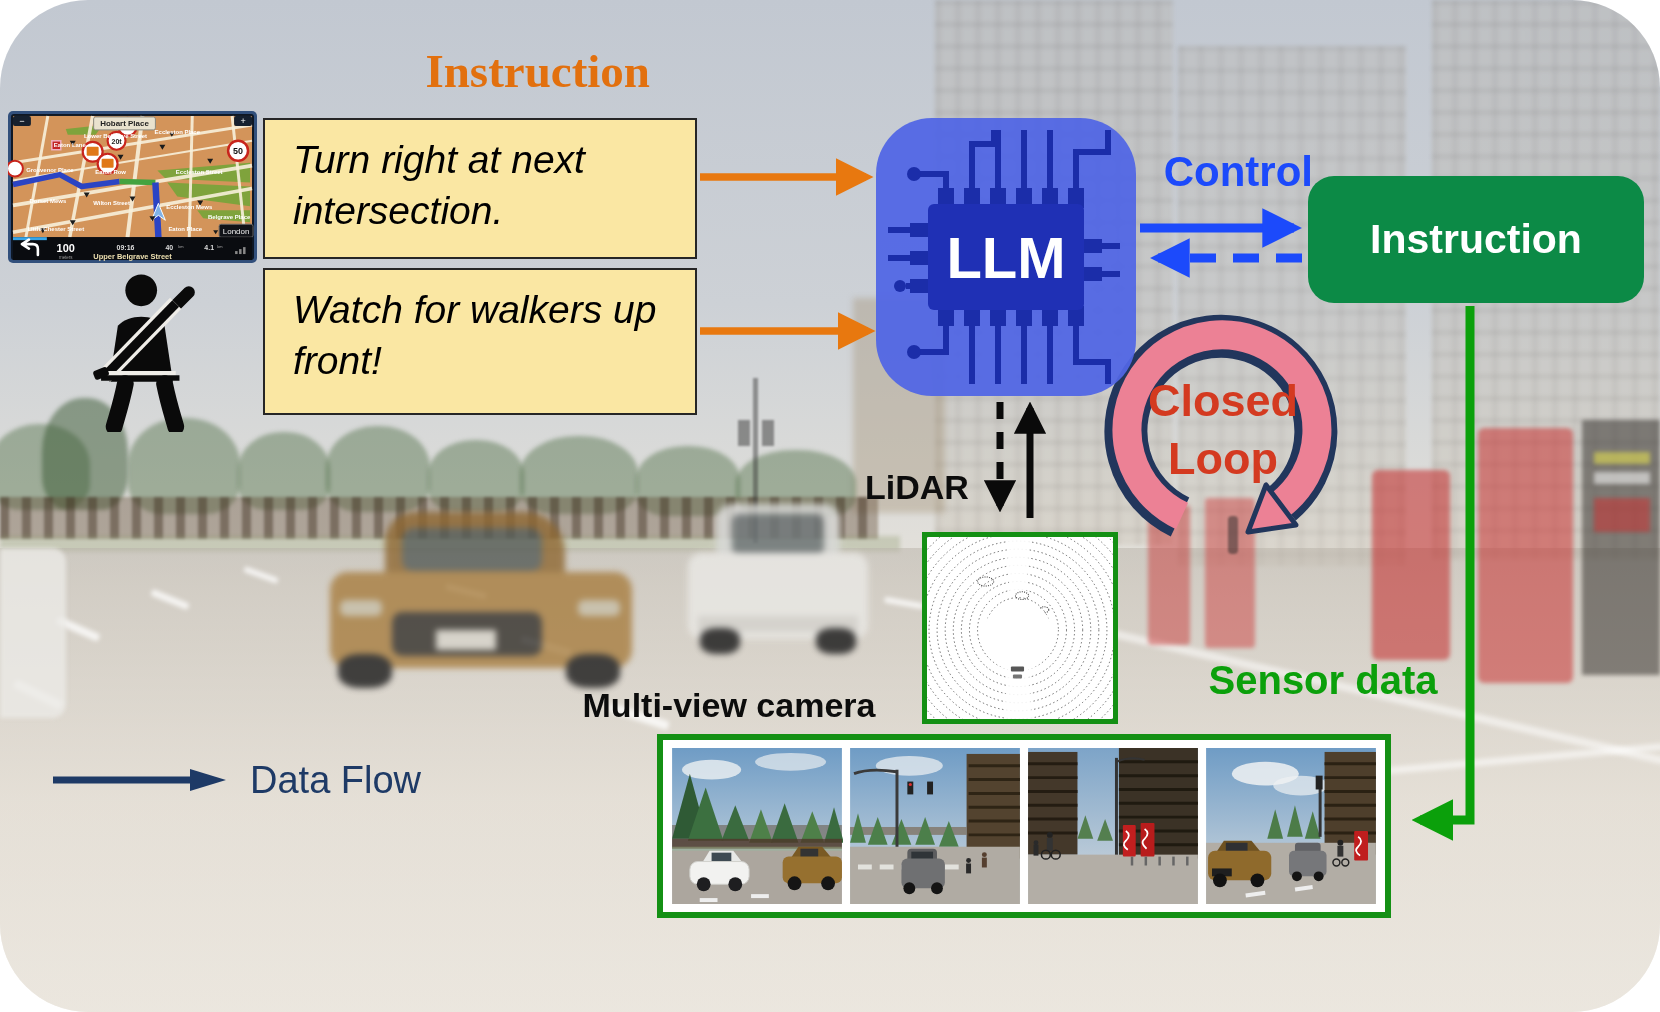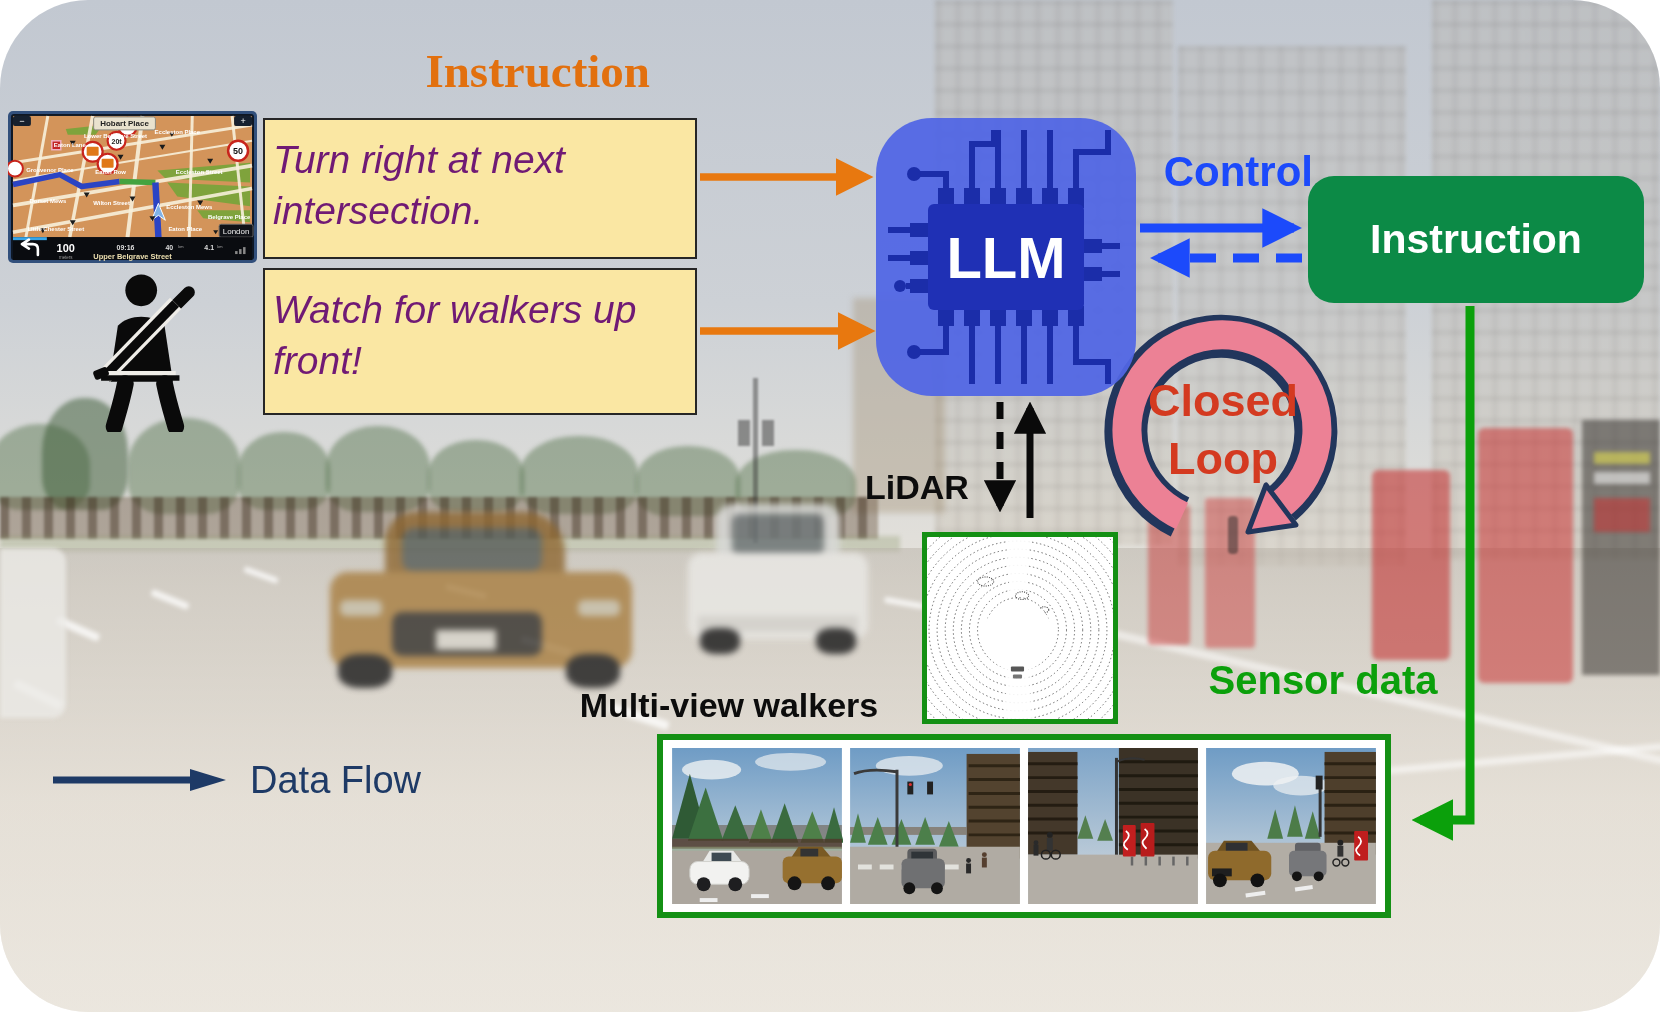--- a/index.html
+++ b/index.html
@@ -14,22 +14,22 @@
       repeating-linear-gradient(180deg, rgba(90,78,62,.25) 0 5px, rgba(185,170,145,.18) 5px 22px);}
   .tree{border-radius:48% 48% 30% 30%;background:rgba(72,104,62,.42);filter:blur(4px);}
   .dash{background:rgba(255,255,255,.75);border-radius:3px;filter:blur(1px);}
   
   .overlay{position:absolute;left:0;top:0;z-index:5;pointer-events:none;}
   
   .fg{z-index:10;}
   .heading{left:300px;top:44px;width:350px;text-align:right;
     font-family:"Liberation Serif",serif;font-weight:bold;font-size:47px;color:#e2700e;}
   .ibox{left:263px;width:434px;background:#fae7a3;border:2px solid #262626;
-    box-sizing:border-box;padding:14px 18px 10px 8px;
-    font-style:italic;font-size:39px;line-height:1.32;color:#701a75;}
+    box-sizing:border-box;padding:14px 18px 10px 28px;
+    font-style:italic;font-size:39px;line-height:1.32;color:#000000;}
   .ibox1{top:118px;height:141px;}
   .ibox2{top:268px;height:147px;}
   .control{left:1138px;top:148px;width:175px;text-align:right;
     font-size:42px;font-weight:bold;color:#1c4afb;}
   .env{left:1308px;top:176px;width:336px;height:127px;background:#0c8a46;border-radius:26px;
     display:flex;align-items:center;justify-content:center;
     color:#ffffff;font-size:41px;font-weight:bold;}
   .looptext{left:1124px;top:372px;width:198px;text-align:center;
     color:#d43a20;font-size:45px;font-weight:bold;line-height:1.28;}
   .lidar-label{left:852px;top:468px;width:130px;text-align:center;
@@ -344,21 +344,21 @@
         <ellipse cx="94" cy="58" rx="6.5" ry="3.8" fill="none" stroke="#333" stroke-width="1" stroke-dasharray="1 1.2"></ellipse>
         <ellipse cx="116" cy="72" rx="4.5" ry="3" fill="none" stroke="#333" stroke-width="1" stroke-dasharray="1 1.2"></ellipse>
         <circle cx="90" cy="98" r="35" fill="#ffffff"></circle>
         <polygon points="80,128 100,128 104,180 76,180" fill="#ffffff" fill-opacity=".9"></polygon>
         <rect x="83" y="128" width="13" height="5" rx="1" fill="#3a3a3a" opacity=".85"></rect>
         <rect x="85" y="136" width="9" height="4" rx="1" fill="#3a3a3a" opacity=".7"></rect>
       </g>
     </svg>
   </div>
 
-  <div class="abs fg cam-label">Multi-view walkers</div>
+  <div class="abs fg cam-label">Multi-view camera</div>
   <div class="abs fg cam-box">
 
     <svg width="172" height="156" viewBox="0 0 172 158">
       <defs>
           <linearGradient id="sk1" x1="0" y1="0" x2="0" y2="1">
             <stop offset="0" stop-color="#6f9cc5"></stop>
             <stop offset="1" stop-color="#d8dfe3"></stop>
           </linearGradient>
         </defs>
       <rect width="172" height="158" fill="url(#sk1)"></rect>

